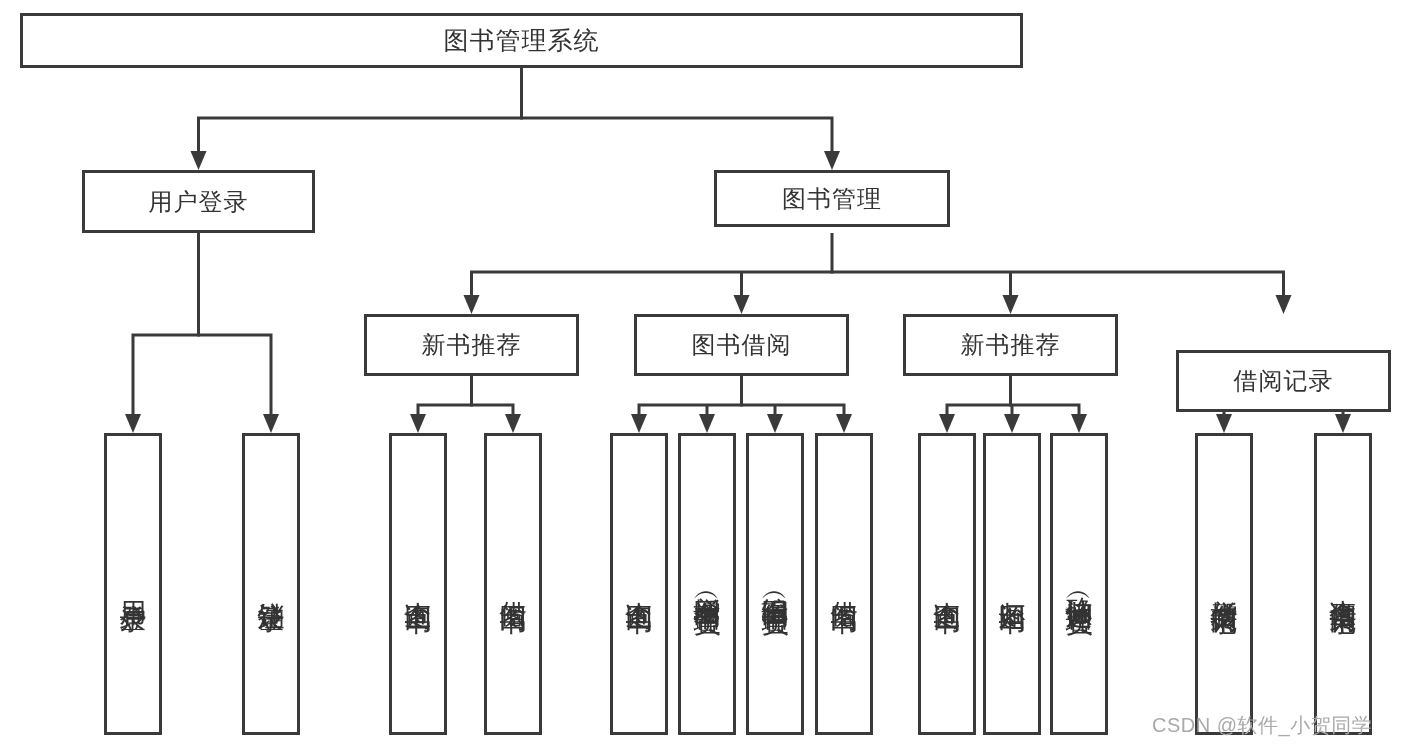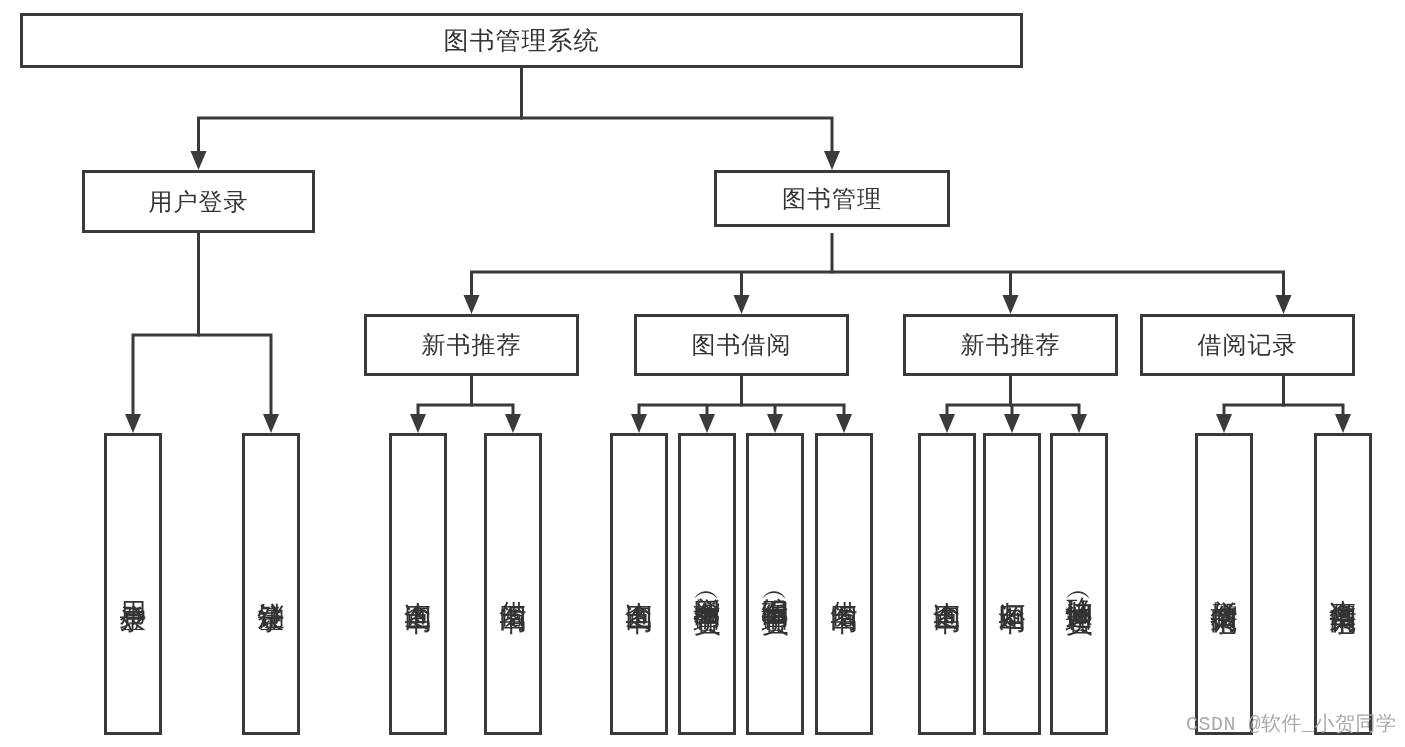--- a/index.html
+++ b/index.html
@@ -42,40 +42,39 @@
 
   
   .root{left:20px;top:13px;width:1003px;height:55px;}
   .n-user-login{left:82px;top:170px;width:233px;height:63px;}
   .n-book-mgmt{left:714px;top:170px;width:236px;height:57px;}
 
   .l3{top:314px;width:215px;height:62px;}
   .n-new-books{left:364px;}
   .n-borrowing{left:634px;}
   .n-current{left:903px;}
-  .n-records{left:1140px;}
+  .n-records{left:1176px;margin-top:36px;}
 
   .leaf{top:433px;width:58px;height:302px;}
   .f1{left:104px;}  .f2{left:242px;}
   .f3{left:389px;}  .f4{left:484px;}
   .f5{left:610px;}  .f6{left:678px;}
   .f7{left:746px;}  .f8{left:815px;}
   .f9{left:918px;}  .f10{left:983px;} .f11{left:1050px;}
   .f12{left:1195px;}.f13{left:1314px;}
 
   .watermark{
     position:absolute;
-    left:1186px;top:713px;
+    left:1152px;top:713px;
     font-size:20px;
     line-height:24px;
     color:var(--watermark);
     z-index:3;
     white-space:nowrap;
     letter-spacing:0.5px;
-    font-family:Liberation Mono, monospace;
   }
 </style>
 </head>
 <body>
 
 <svg class="wires" viewBox="0 0 1405 747" xmlns="http://www.w3.org/2000/svg">
   <g>
     <line class="cline" x1="521.5" y1="68" x2="521.5" y2="119.5"></line>
     <polyline class="cline" points="198.5,152 198.5,118 832,118 832,152"></polyline>
     <polygon class="ahead" points="190.5,151 206.5,151 198.5,170"></polygon>

